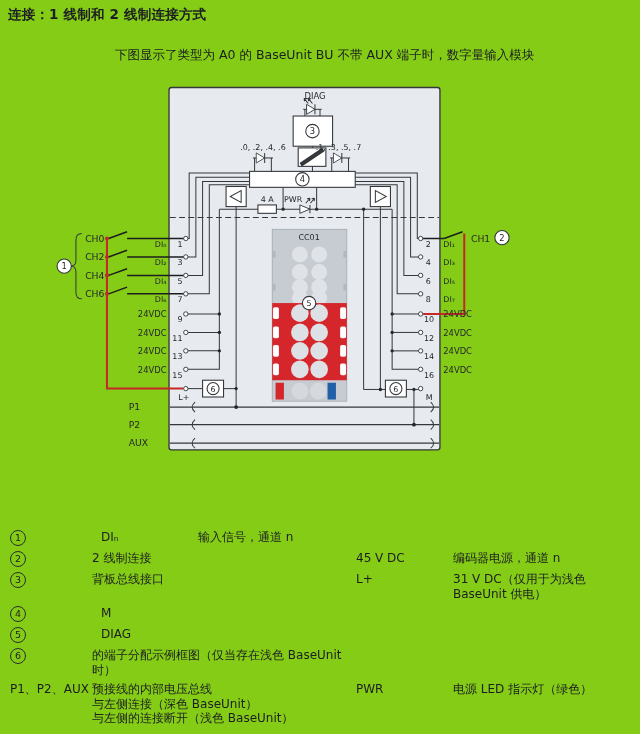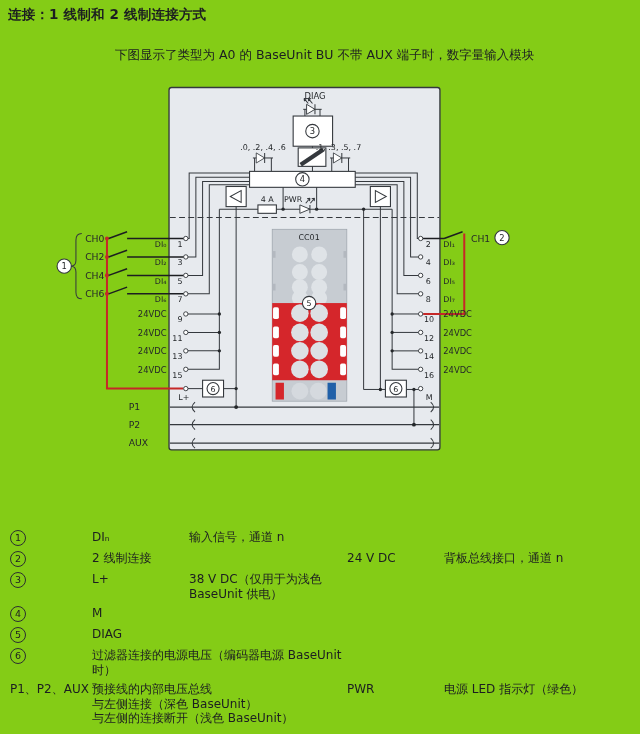--- a/index.html
+++ b/index.html
@@ -17,21 +17,21 @@
   .lnth{stroke:#34383d;stroke-width:1.6;fill:none;}
   .box{fill:#ffffff;stroke:#34383d;stroke-width:1.3;}
   .dot{fill:#24272a;stroke:none;}
   .term{fill:#ffffff;stroke:#34383d;stroke-width:1.1;}
   .red{stroke:#c62828;stroke-width:2.4;fill:none;}
   .reddot{fill:#c62828;stroke:none;}
   .legend{position:absolute;left:0;top:530px;width:640px;font-size:12px;line-height:14.5px;}
   .lrow{display:flex;margin-bottom:5px;}
   .c1{width:92px;padding-left:10px;box-sizing:border-box;}
   .c2{width:255px;}
-  .c3{width:97px;}
+  .c3{width:97px;margin-left:9px;}
   .c4{width:178px;}
   .circ{display:inline-flex;align-items:center;justify-content:center;width:14px;height:14px;
         border:1.2px solid #2b2e31;border-radius:50%;font-size:9.5px;line-height:1;}
   .preline{white-space:pre-line;}
 </style>
 </head>
 <body>
 
 <div id="page">
 
@@ -323,39 +323,40 @@
 
   <div class="legend">
     <div class="lrow">
       <div class="c1"><span class="circ">1</span></div>
       <div class="c3">DIₙ</div>
       <div class="c4">输入信号，通道 n</div>
     </div>
     <div class="lrow">
       <div class="c1"><span class="circ">2</span></div>
       <div class="c2">2 线制连接</div>
-      <div class="c3">24 V DC</div>
-      <div class="c4">背板总线接口，通道 n</div>
+      <div class="c3">45 V DC</div>
+      <div class="c4">编码器电源，通道 n</div>
     </div>
     <div class="lrow">
       <div class="c1"><span class="circ">3</span></div>
+      <div class="c2">背板总线接口</div>
       <div class="c3">L+</div>
-      <div class="c4">38 V DC（仅用于为浅色 BaseUnit 供电）</div>
+      <div class="c4">31 V DC（仅用于为浅色 BaseUnit 供电）</div>
     </div>
     <div class="lrow">
       <div class="c1"><span class="circ">4</span></div>
       <div class="c3">M</div>
     </div>
     <div class="lrow">
       <div class="c1"><span class="circ">5</span></div>
       <div class="c3">DIAG</div>
     </div>
     <div class="lrow">
       <div class="c1"><span class="circ">6</span></div>
-      <div class="c2">过滤器连接的电源电压（编码器电源 BaseUnit 时）</div>
+      <div class="c2">的端子分配示例框图（仅当存在浅色 BaseUnit 时）</div>
     </div>
     <div class="lrow">
       <div class="c1">P1、P2、AUX</div>
       <div class="c2 preline">预接线的内部电压总线
 与左侧连接（深色 BaseUnit）
 与左侧的连接断开（浅色 BaseUnit）</div>
       <div class="c3">PWR</div>
       <div class="c4">电源 LED 指示灯（绿色）</div>
     </div>
   </div>

